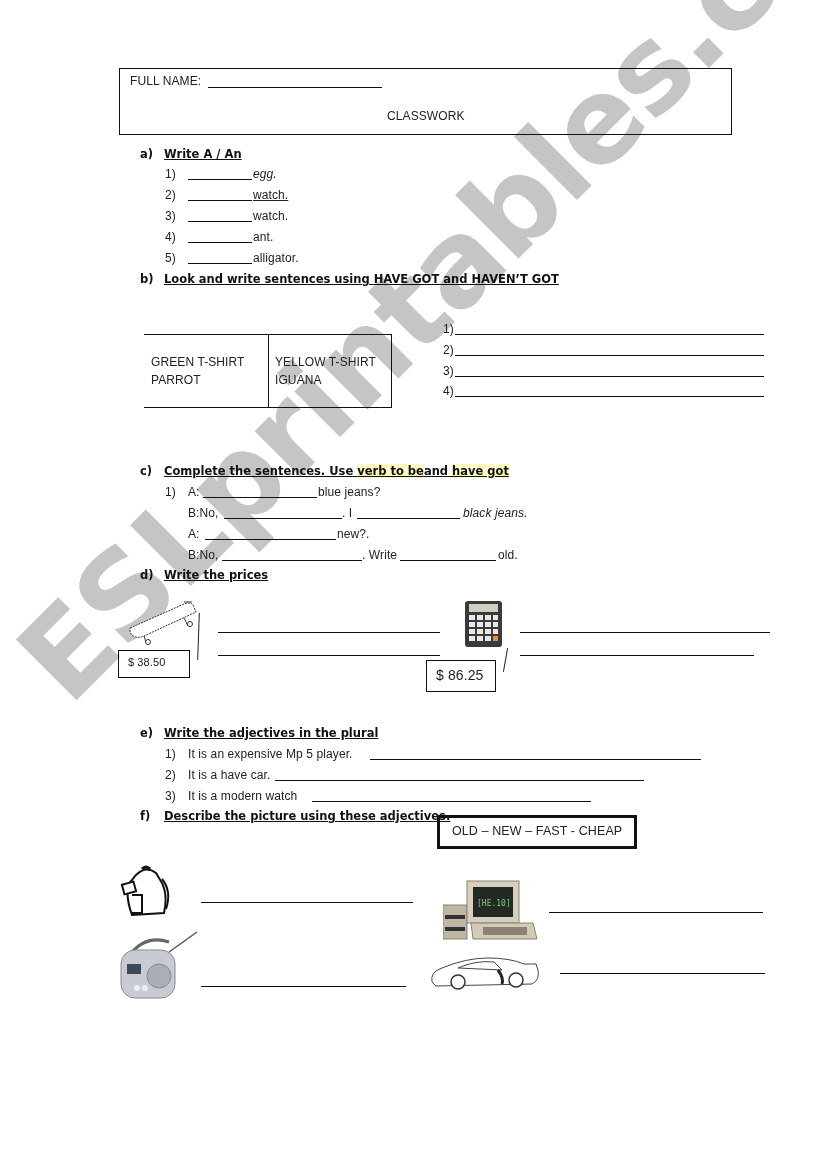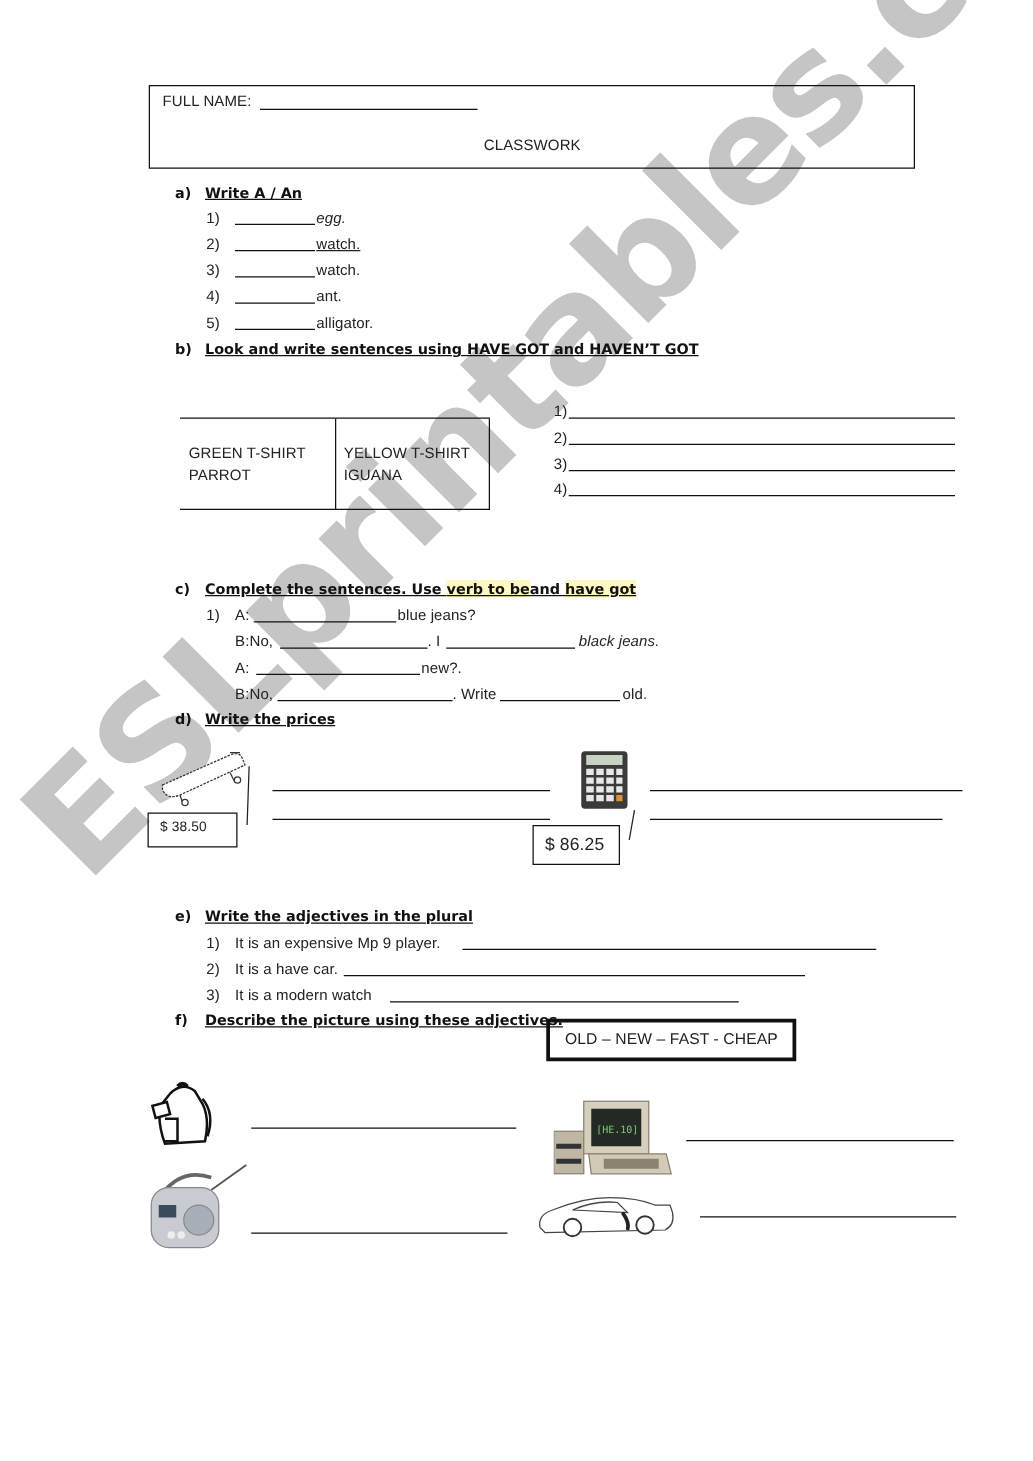--- a/index.html
+++ b/index.html
@@ -152,21 +152,21 @@
 <div class="box" style="left:426px;top:660px;width:68px;height:30px;"></div>
 <div class="abs thin" style="left:436px;top:667px;font-size:14px;">$ 86.25</div>
 <div class="line" style="left:520px;top:632px;width:250px;"></div>
 <div class="line" style="left:520px;top:655px;width:234px;"></div>
 
 <div class="abs lbl" style="left:140px;top:726px;">e)</div>
 <div class="abs head" style="left:164px;top:726px;">Write the adjectives in the plural</div>
 
 <div>
   <div class="abs thin" style="left:165px;top:747px;">1)</div>
-  <div class="abs thin" style="left:188px;top:747px;">It is an expensive Mp 9 player.</div>
+  <div class="abs thin" style="left:188px;top:747px;">It is an expensive Mp 5 player.</div>
   <div class="line" style="left:370px;top:759px;width:331px;"></div>
 
   <div class="abs thin" style="left:165px;top:768px;">2)</div>
   <div class="abs thin" style="left:188px;top:768px;">It is a have car.</div>
   <div class="line" style="left:275px;top:780px;width:369px;"></div>
 
   <div class="abs thin" style="left:165px;top:789px;">3)</div>
   <div class="abs thin" style="left:188px;top:789px;">It is a modern watch</div>
   <div class="line" style="left:312px;top:801px;width:279px;"></div>
 </div>

